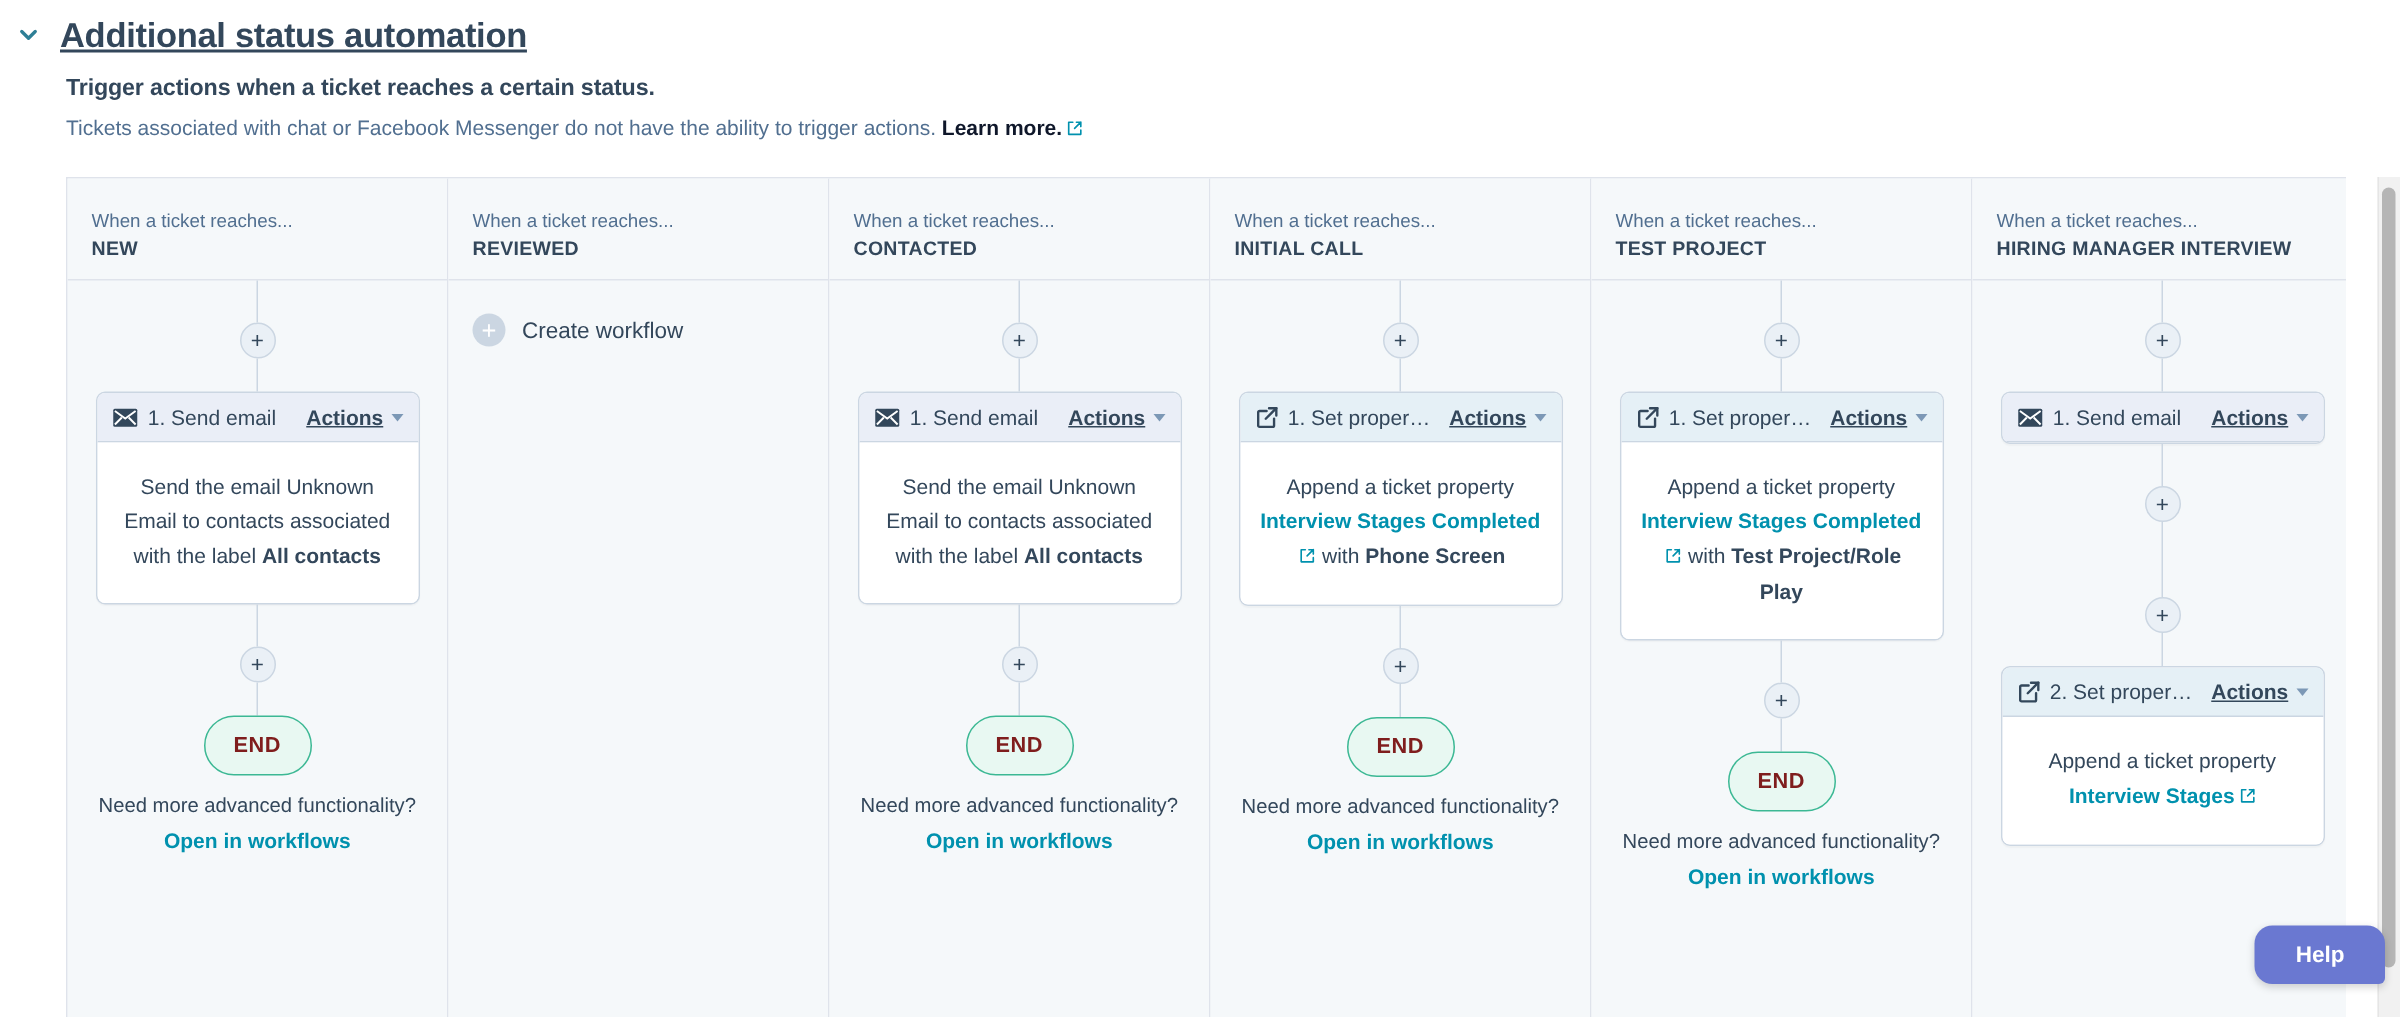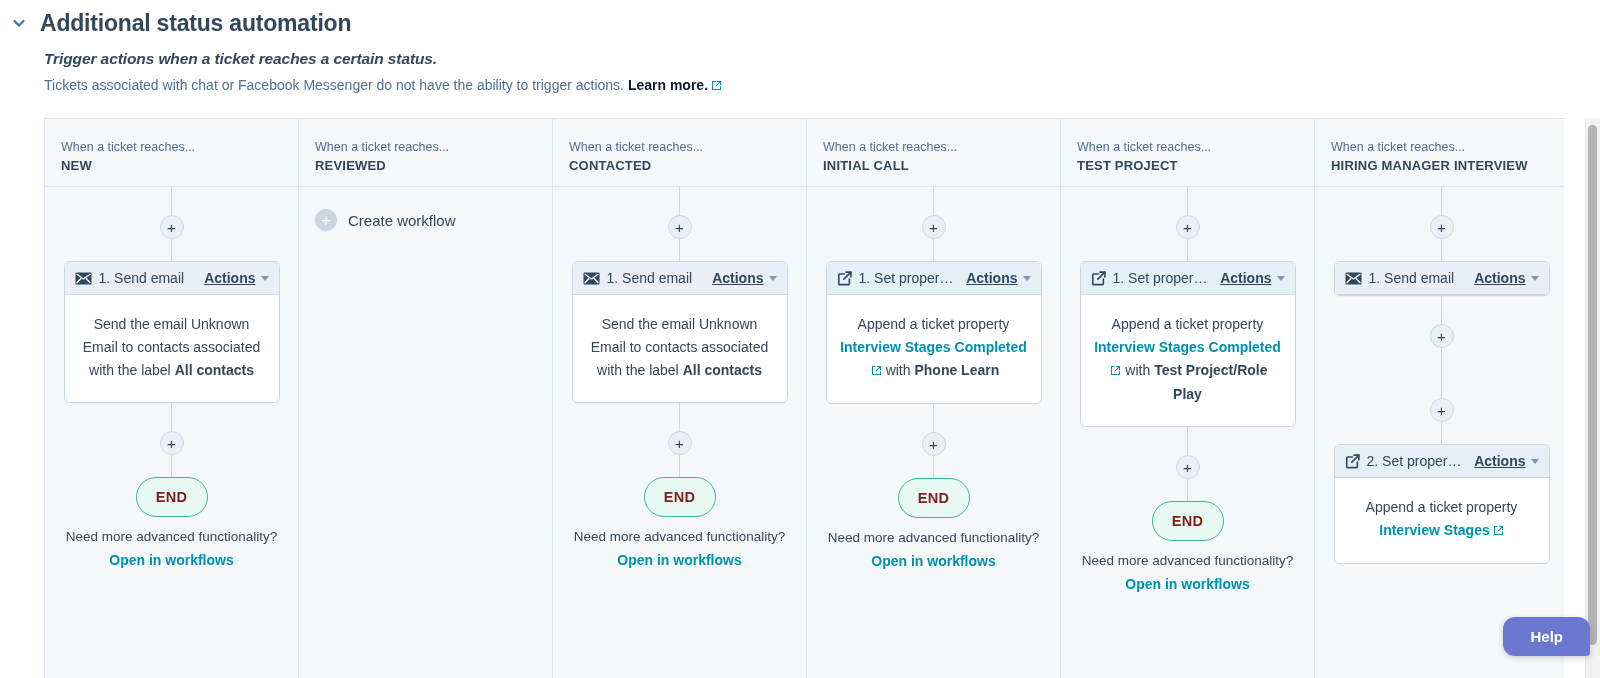--- a/index.html
+++ b/index.html
@@ -21,26 +21,26 @@
     padding: 0 0 0 8px;
   }
   .chevron-down-icon {
     width: 22px; height: 22px;
     display: flex; align-items: center; justify-content: center;
     color: #2e7f96; flex: 0 0 auto;
   }
   .chevron-down-icon svg { display:block; }
   .section-title {
     font-size: 23px; font-weight: 700; letter-spacing: -0.2px;
-    color: #33475b; line-height: 30px; margin: 0;
+    color: #33475b; line-height: 30px; margin: 0; text-decoration: underline;
   }
   .subtitle-block { padding: 10px 0 0 44px; }
   .subtitle-strong {
     font-size: 15.5px; font-weight: 700; color: #33475b;
-    line-height: 22px; letter-spacing: -0.1px; font-style: italic;
+    line-height: 22px; letter-spacing: -0.1px;
   }
   .subtitle-note {
     font-size: 14px; color: #516f90; line-height: 22px;
     margin-top: 4px;
   }
   .learn-more-link {
     color: #0f172a; font-weight: 700; text-decoration: none;
     cursor: pointer;
   }
   .ext-icon { display:inline-block; vertical-align: -1px; margin-left: 3px; }
@@ -342,21 +342,21 @@
               </span>
               <span class="card-head-title">1. Set proper…</span>
               <span class="card-actions">
                 <span class="card-actions-label">Actions</span>
                 <span class="caret-down"></span>
               </span>
             </div>
             <div class="card-body"><span>Append a ticket property </span><span class="prop-link">Interview Stages Completed</span><span class="ext-icon"><svg width="11" height="11" viewBox="0 0 12 12" fill="none">
                   <path d="M4.6 1.6H1.6v8.8h8.8V7.4" stroke="#0091ae" stroke-width="1.2" stroke-linecap="round" stroke-linejoin="round"></path>
                   <path d="M7.2 1.6h3.2v3.2M10.4 1.6 5.9 6.1" stroke="#0091ae" stroke-width="1.2" stroke-linecap="round" stroke-linejoin="round"></path>
-                </svg></span><span> with </span><b>Phone Learn</b></div>
+                </svg></span><span> with </span><b>Phone Screen</b></div>
           </div>
           <div class="rail t1"></div>
           <div class="plus-node">+</div>
           <div class="rail t2"></div>
           <div class="end-pill">END</div>
           <div class="footer-note">Need more advanced functionality?<span class="footer-link">Open in workflows</span></div>
         </div>
       </div>
       <div class="column">
         <div class="col-head">

